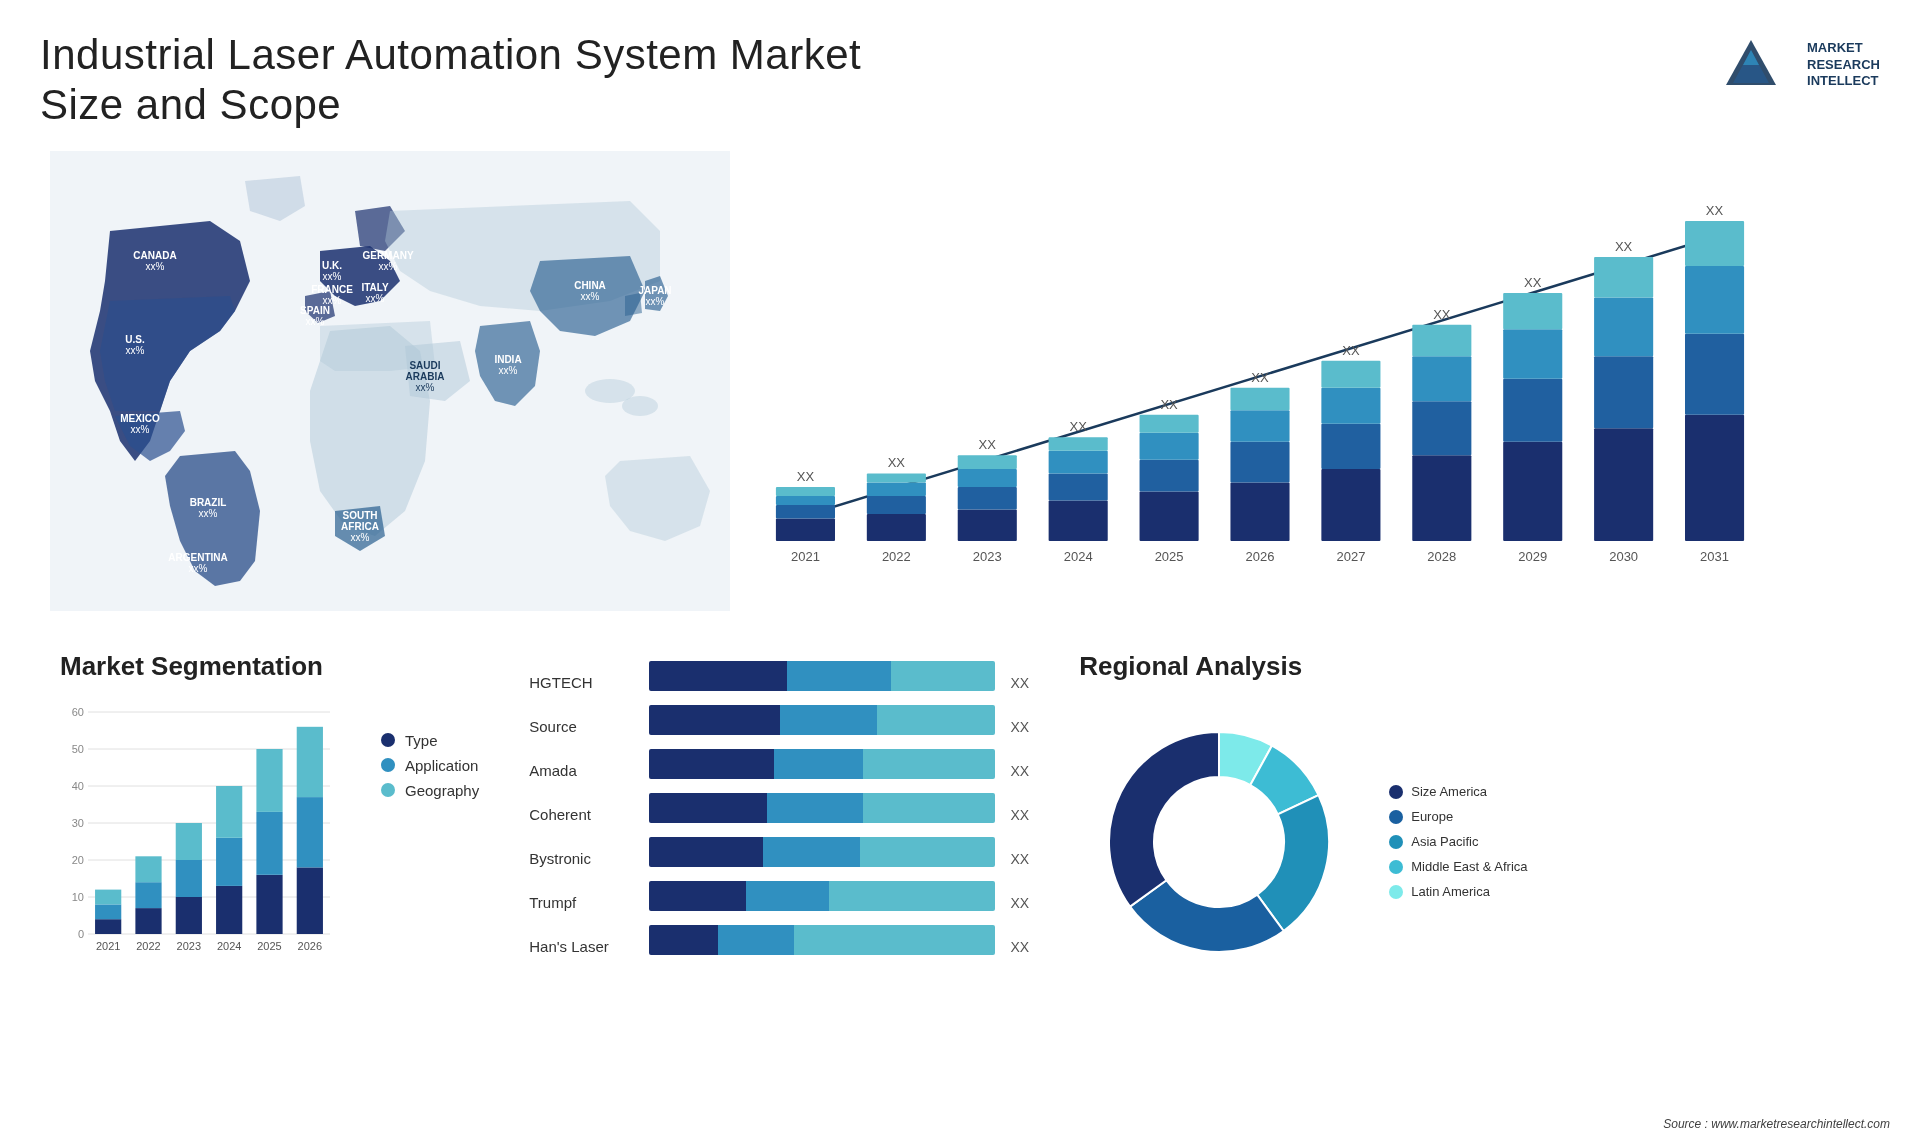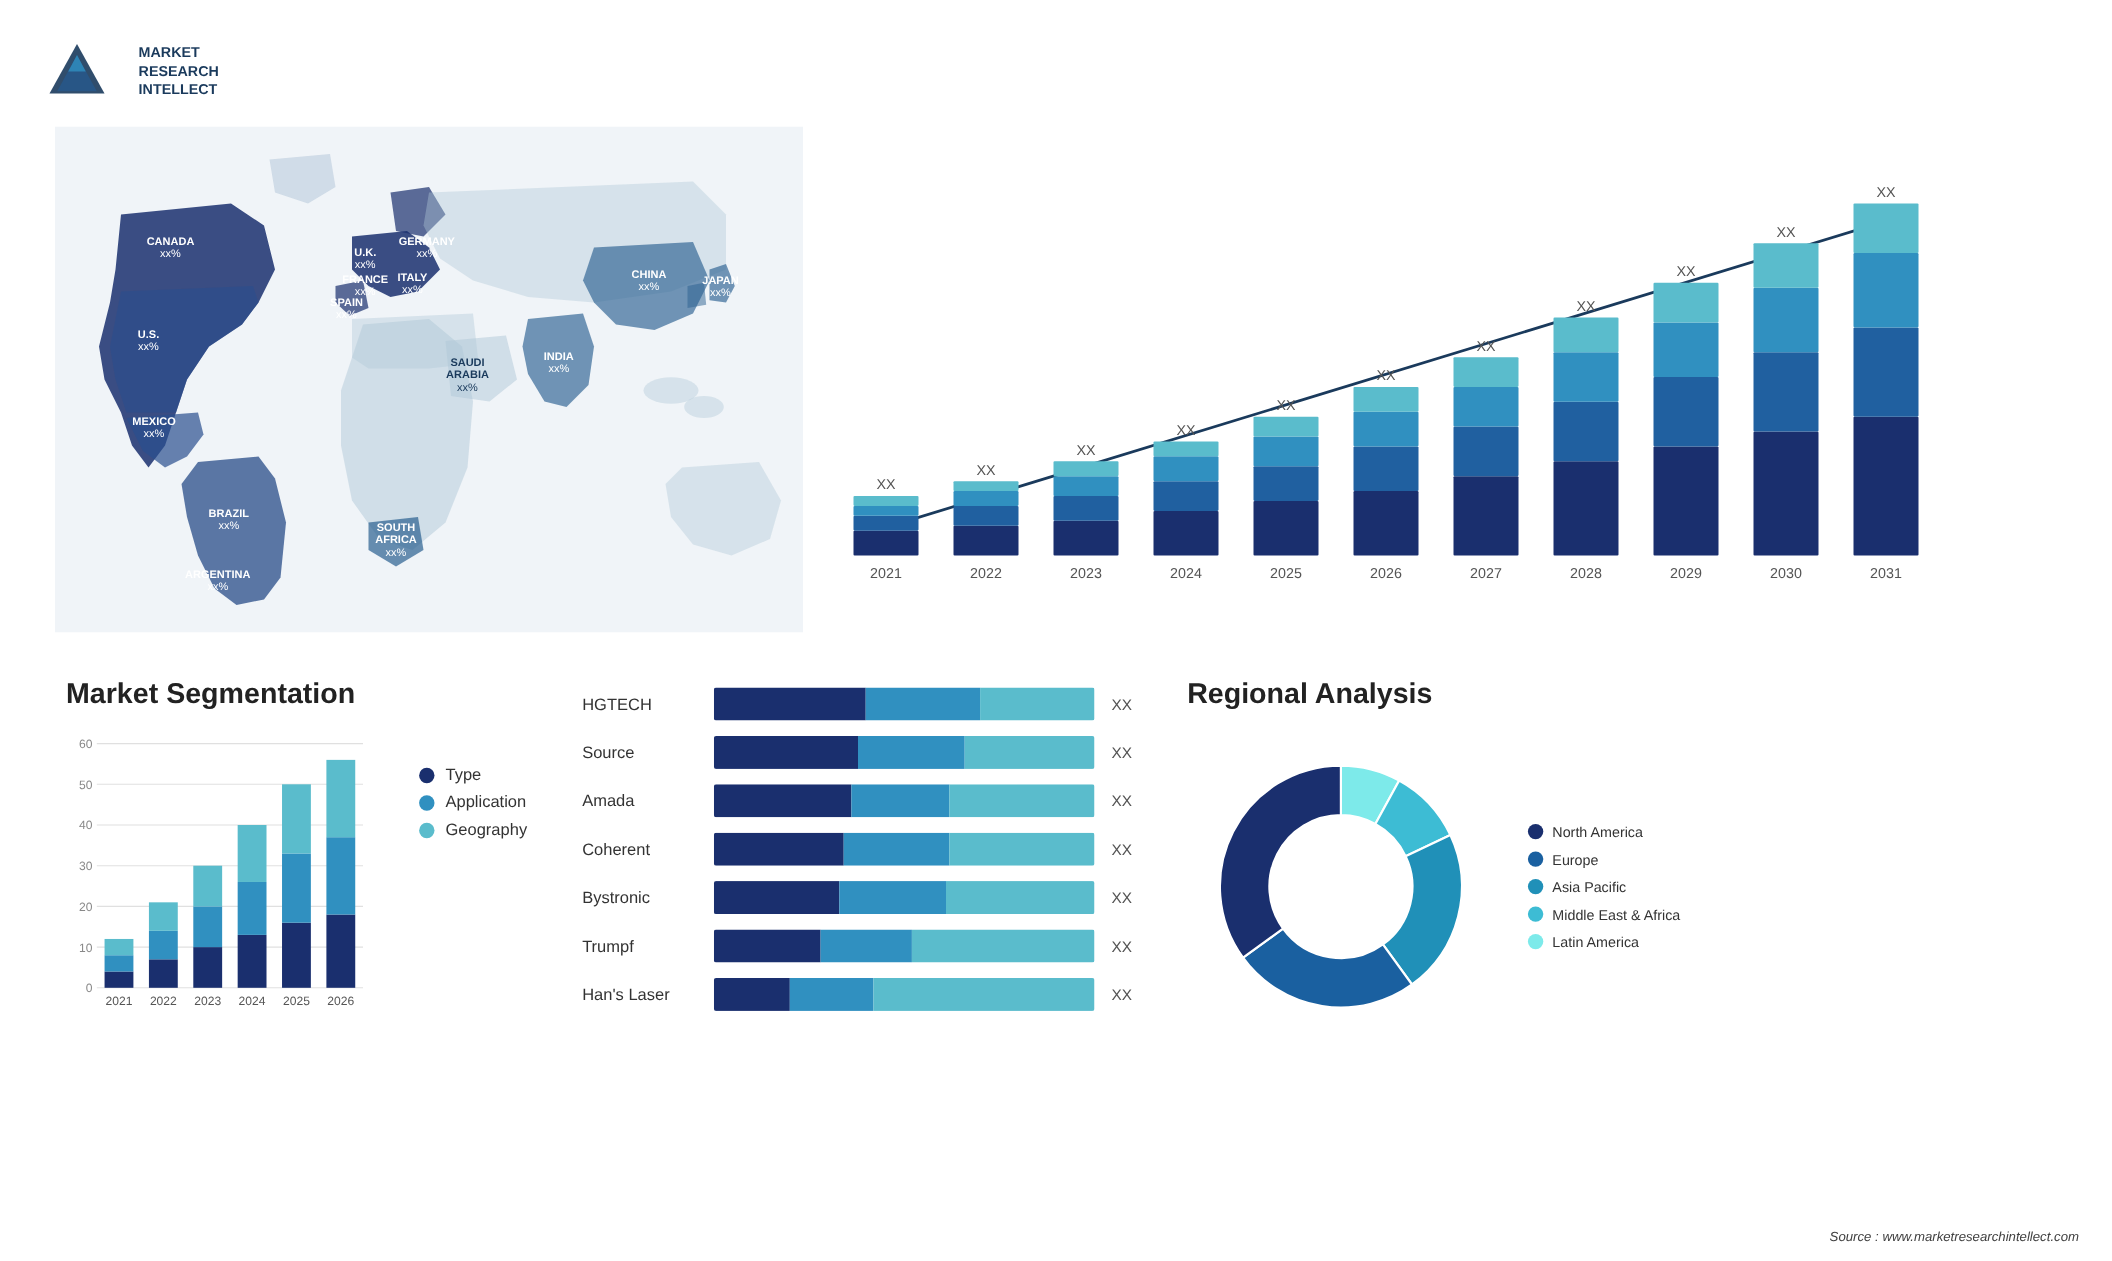--- a/index.html
+++ b/index.html
@@ -136,21 +136,21 @@
       border-radius: 50%;
       flex-shrink: 0;
     }
 
     
     .player-list {
       margin-top: 10px;
     }
     .player-row {
       display: flex;
-      align-items: center;
+      align-items: flex-end;
       gap: 10px;
       margin-bottom: 14px;
     }
     .player-name {
       font-size: 15px;
       color: #333;
       width: 110px;
       flex-shrink: 0;
     }
     .player-bar-container {
@@ -209,20 +209,21 @@
     .seg-chart {
       position: relative;
       height: 300px;
       width: 100%;
     }
   </style>
 </head>
 <body>
 
 <div class="header">
+  <h1 class="title">Industrial Laser Automation System Market Size and Scope</h1>
   <div class="logo">
     <svg class="logo-icon" viewBox="0 0 60 60">
       <polygon points="30,5 55,50 5,50" fill="#1a3a5c" opacity="0.9"></polygon>
       <polygon points="30,15 48,48 12,48" fill="#2060a0" opacity="0.5"></polygon>
       <polygon points="22,30 38,30 30,15" fill="#3090c0" opacity="0.8"></polygon>
     </svg>
     <div class="logo-text">MARKET<br>RESEARCH<br>INTELLECT</div>
   </div>
 </div>
 
@@ -536,21 +537,21 @@
         <svg width="280" height="280" viewBox="0 0 280 280" id="donut-svg">
             <path d="M 140 30 A 110 110 0 0 1 192.99290415118867 43.60626519517501 L 171.3139888166115 83.04006579714887 A 65 65 0 0 0 140 75 Z" fill="#7deaea" stroke="white" stroke-width="2"></path>
             <path d="M 192.99290415118867 43.60626519517501 A 110 110 0 0 1 239.53097577126215 93.164277927842 L 198.81375841029126 112.32434604827027 A 65 65 0 0 0 171.3139888166115 83.04006579714887 Z" fill="#3dbcd4" stroke="white" stroke-width="2"></path>
             <path d="M 239.53097577126215 93.164277927842 A 110 110 0 0 1 204.65637775217203 228.99186938124421 L 178.20604139901076 192.5861046343716 A 65 65 0 0 0 198.81375841029126 112.32434604827027 Z" fill="#2090b8" stroke="white" stroke-width="2"></path>
             <path d="M 204.65637775217203 228.99186938124421 A 110 110 0 0 1 51.008130618755786 204.65637775217206 L 87.41389536562842 178.20604139901076 A 65 65 0 0 0 178.20604139901076 192.5861046343716 Z" fill="#1a60a0" stroke="white" stroke-width="2"></path>
             <path d="M 51.008130618755786 204.65637775217206 A 110 110 0 0 1 139.99999999999997 30 L 140 75 A 65 65 0 0 0 87.41389536562842 178.20604139901076 Z" fill="#1a2f6e" stroke="white" stroke-width="2"></path>
           </svg>
         <div class="regional-legend" id="regional-legend">
         <div class="regional-legend-item">
               <span class="regional-dot" style="background:#1a2f6e"></span>
-              <span>North America</span>
+              <span>Size America</span>
             </div>
             <div class="regional-legend-item">
               <span class="regional-dot" style="background:#1a60a0"></span>
               <span>Europe</span>
             </div>
             <div class="regional-legend-item">
               <span class="regional-dot" style="background:#2090b8"></span>
               <span>Asia Pacific</span>
             </div>
             <div class="regional-legend-item">

